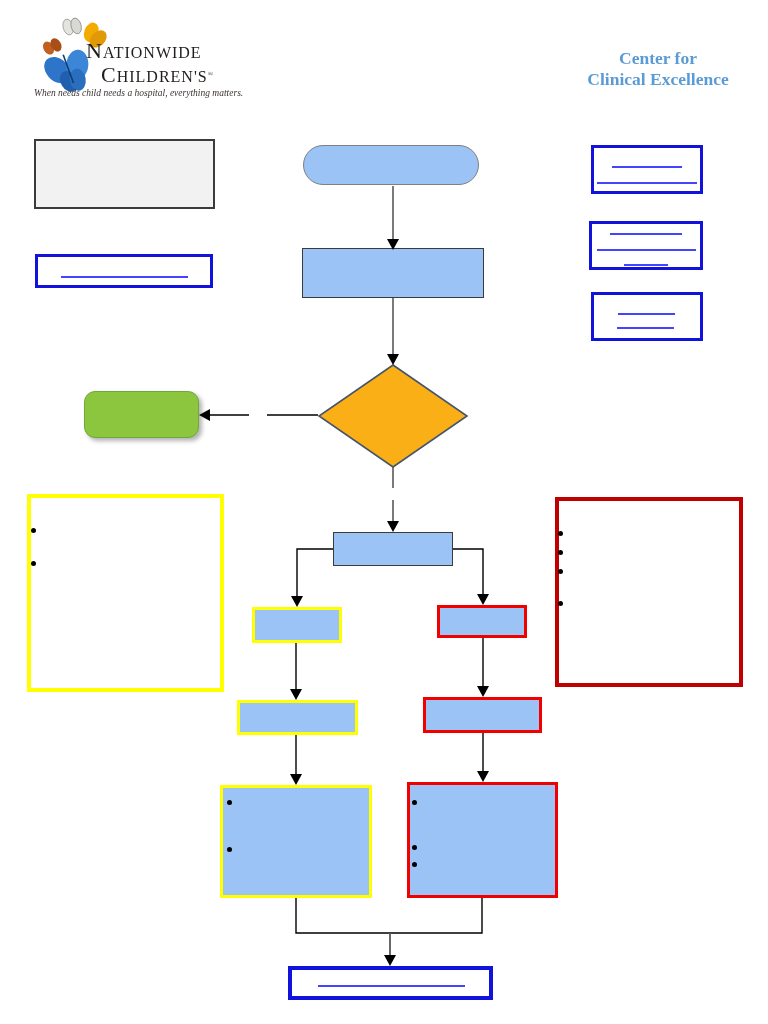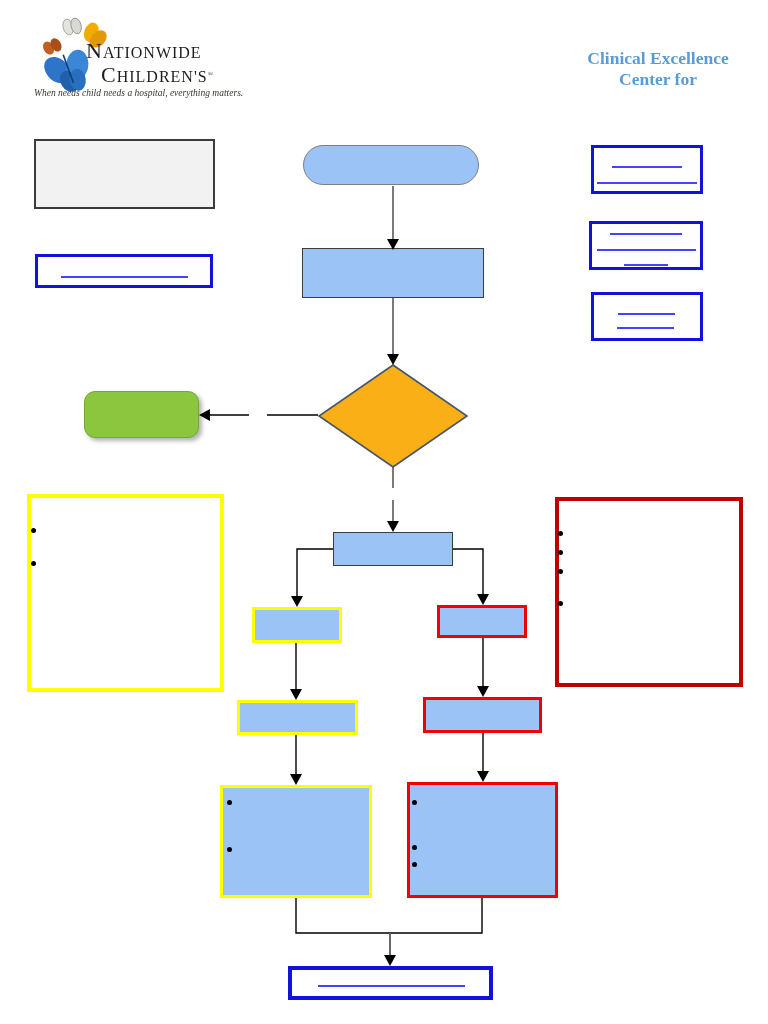--- a/index.html
+++ b/index.html
@@ -74,22 +74,22 @@
       </g>
     </svg>
     <div class="logo-text">
       <div class="logo-line1">Nationwide</div>
       <div class="logo-line2"><span>Children's</span><sup>®</sup></div>
     </div>
     <div class="tagline">When needs child needs a hospital, everything matters.</div>
   </div>
 
   <div class="center-title">
+    <div>Center for</div>
     <div>Clinical Excellence</div>
-    <div>Center for</div>
   </div>
 
   <div class="node" style="left:34px; top:139px; width:181px; height:70px; background:var(--c-gray_fill,#f2f2f2); border:2px solid var(--c-dark_border,#3b3b3b);"></div>
 
   <div class="node b-blue" style="left:35px; top:254px; width:178px; height:34px;"></div>
   <div class="u" style="left:61px; top:276px; width:127px;"></div>
 
   <div class="node fill-blue b-gray pill" style="left:303px; top:145px; width:176px; height:40px;"></div>
 
   <div class="node fill-blue b-dark" style="left:302px; top:248px; width:182px; height:50px;"></div>

